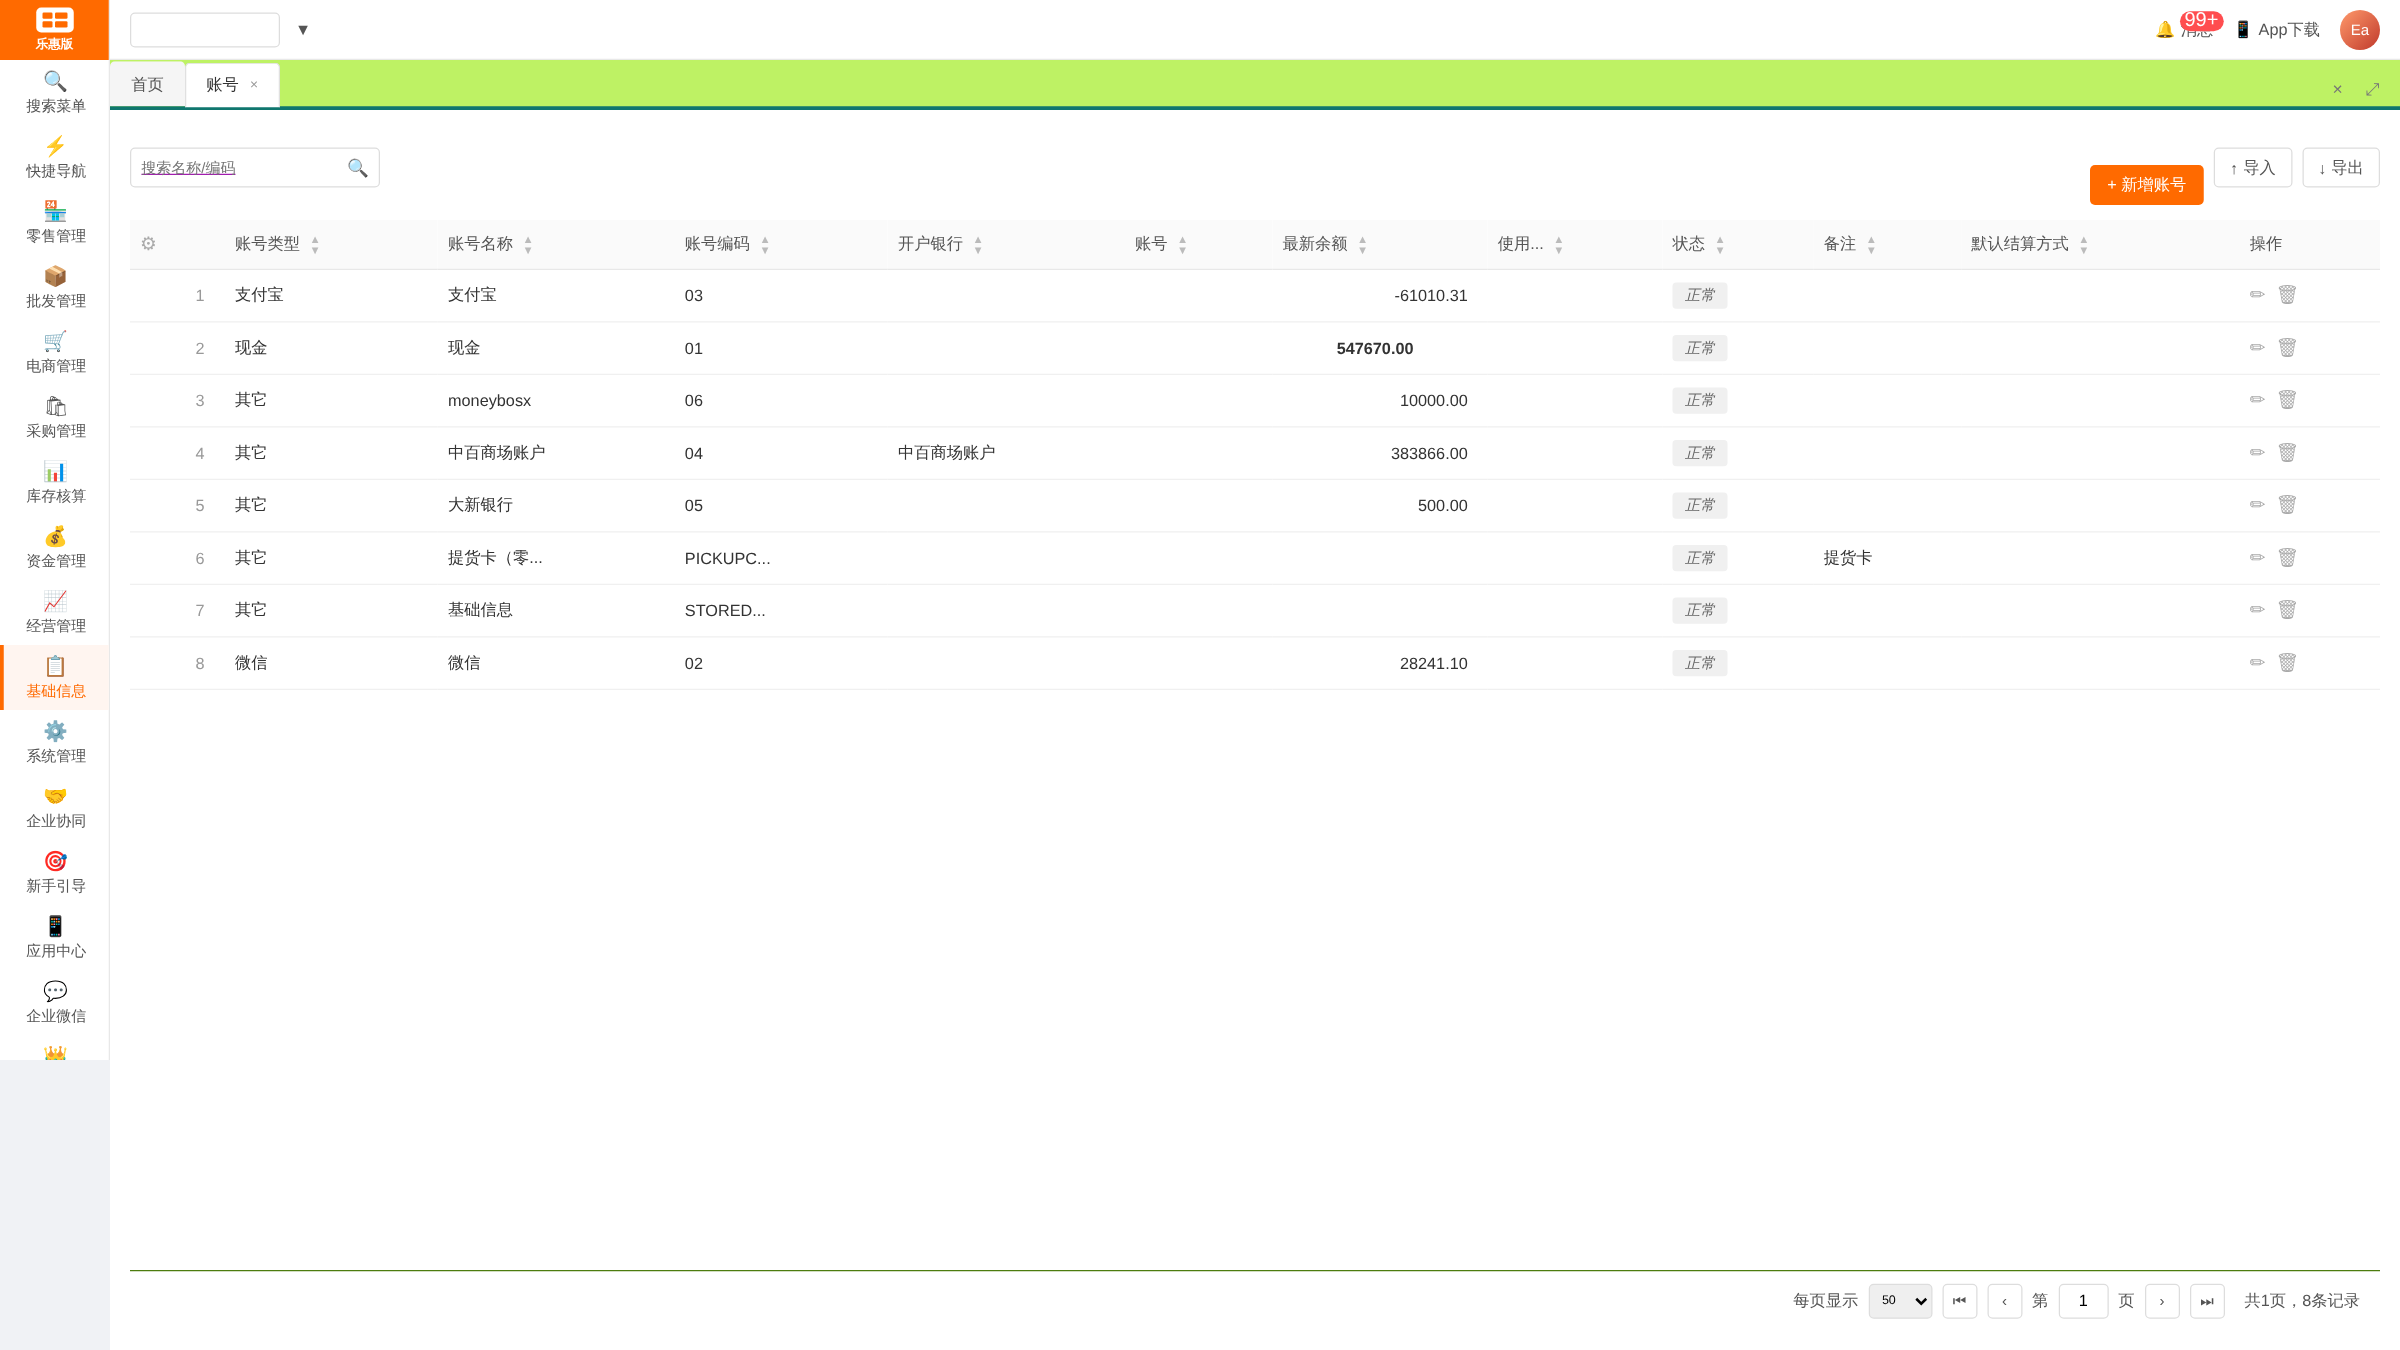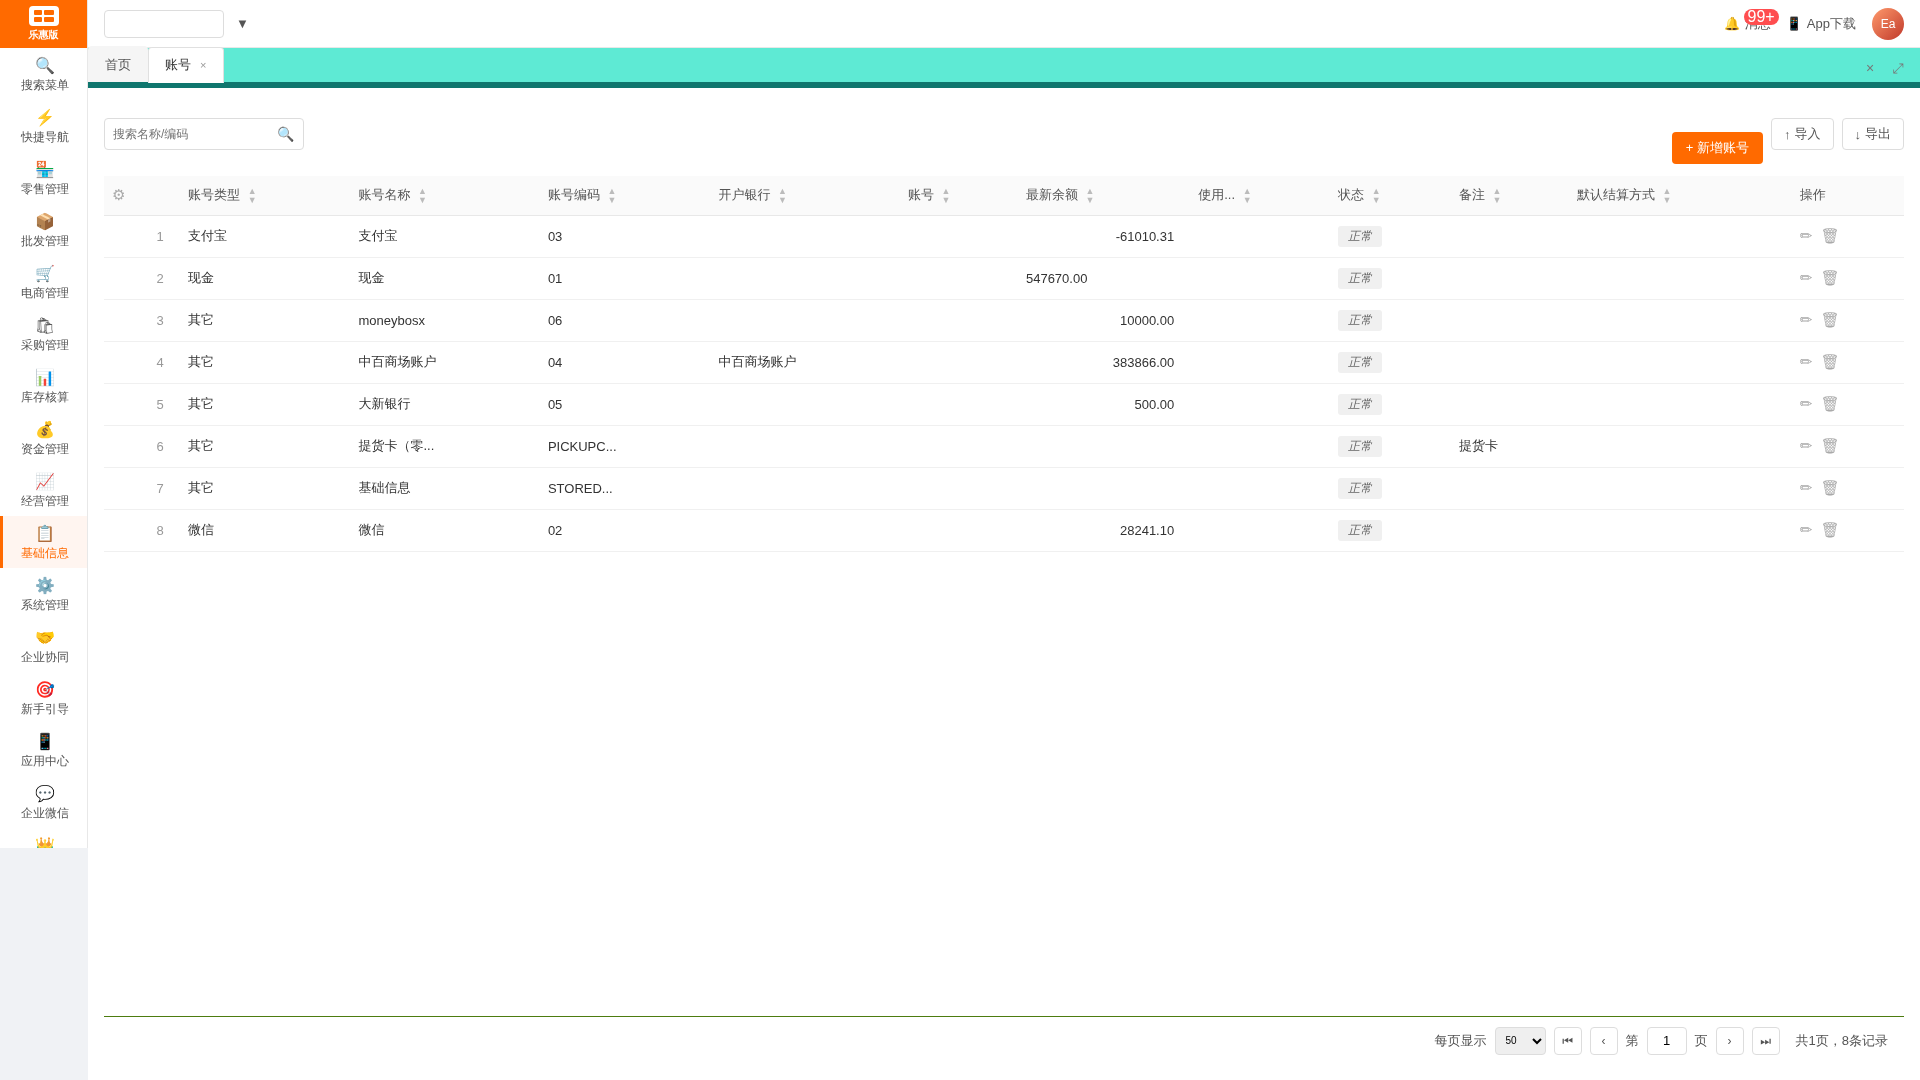--- a/index.html
+++ b/index.html
@@ -142,25 +142,25 @@
       align-items: center;
       justify-content: center;
       color: white;
       font-size: 12px;
       cursor: pointer;
     }
 
     
     .tab-bar {
       height: 40px;
-      background: #5eead4;
+      background: #bef264;
       display: flex;
       align-items: flex-end;
       padding: 0 0;
-      border-bottom: 6px solid #0f766e;
+      border-bottom: 3px solid #0f766e;
       flex-shrink: 0;
     }
     .tab {
       height: 36px;
       padding: 0 16px;
       display: flex;
       align-items: center;
       gap: 8px;
       cursor: pointer;
       font-size: 13px;
@@ -232,21 +232,22 @@
       padding: 0 8px;
       height: 32px;
       width: 200px;
       background: white;
     }
     .search-box input {
       border: none;
       outline: none;
       font-size: 12px;
       flex: 1;
-      color: #0369a1;
+      color: #a21caf;
+      text-decoration: underline;
     }
     .search-icon { color: #bbb; font-size: 14px; cursor: pointer; }
     .toolbar-right { display: flex; align-items: center; gap: 8px; }
     .btn-primary {
       background: #ff6a00;
       color: white;
       border: none;
       border-radius: 4px;
       padding: 0 14px;
       height: 32px;
@@ -628,21 +629,21 @@
     </td>
   </tr>
             <tr>
     <td class="col-settings"></td>
     <td class="col-num">2</td>
     <td>现金</td>
     <td>现金</td>
     <td>01</td>
     <td></td>
     <td></td>
-    <td style="text-align:left;padding-right:16px;">547670.00</td>
+    <td style="text-align:center;padding-right:16px;font-weight:bold;">547670.00</td>
     <td></td>
     <td><span class="status-badge status-normal">正常</span></td>
     <td></td>
     <td></td>
     <td>
       <div class="action-icons">
         <span class="action-icon">✏</span>
         <span class="action-icon">🗑</span>
       </div>
     </td>

